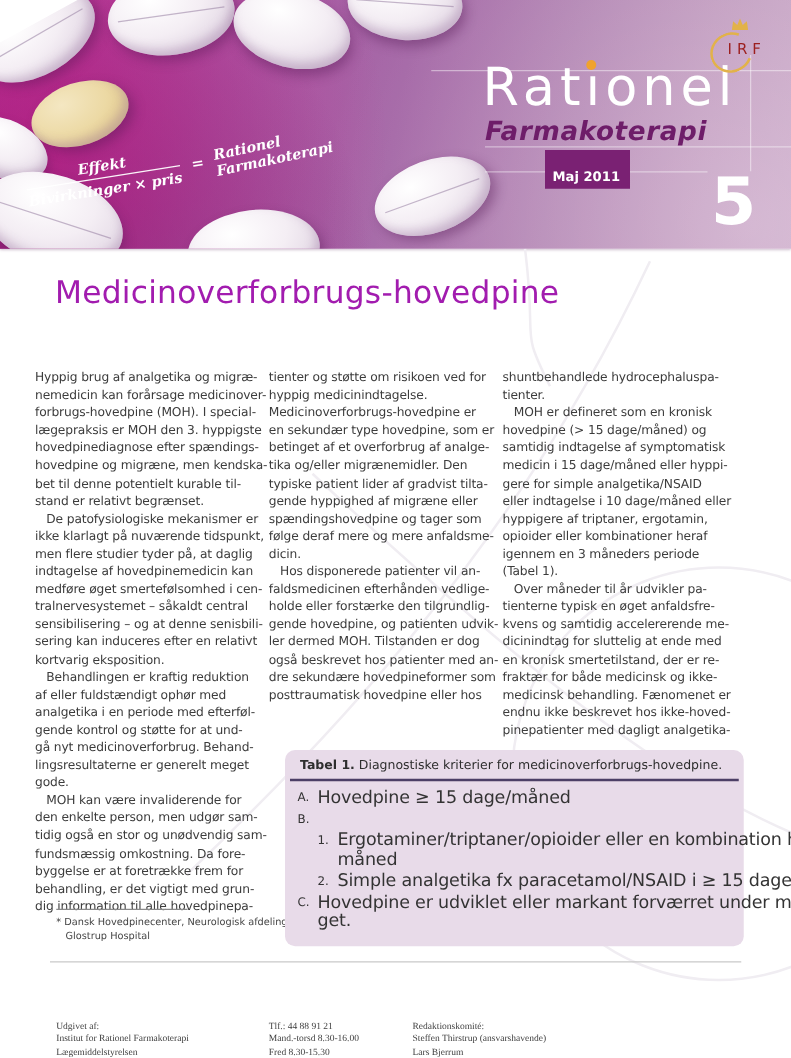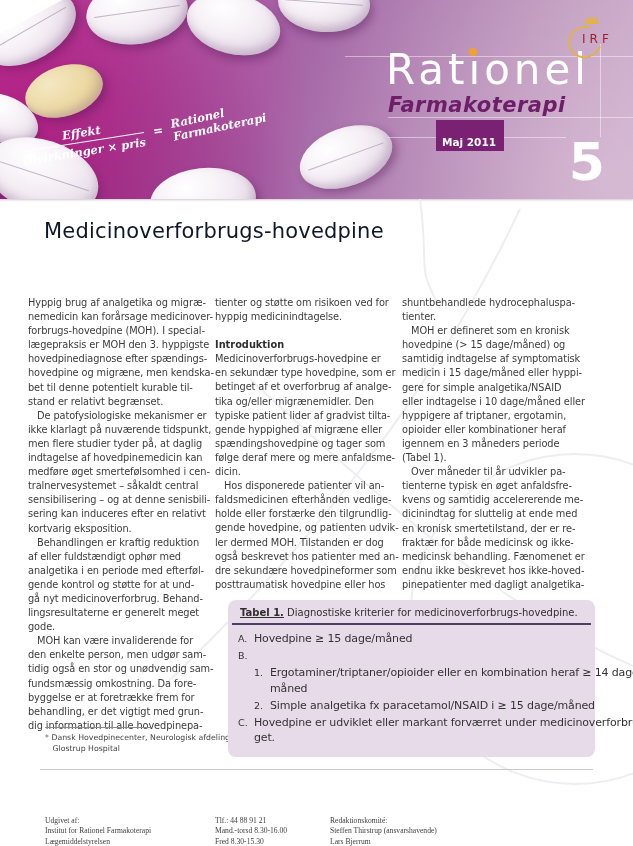--- a/index.html
+++ b/index.html
@@ -63,43 +63,43 @@
   .frac{text-align:center;font-size:11.5px;}
   .frac-num{padding:0 18px 2px;border-bottom:1px solid rgba(255,255,255,0.95);}
   .frac-den{padding-top:2px;}
   .f-eq{font-size:12px;}
   .f-result{font-size:11.5px;line-height:13px;white-space:pre;transform:rotate(-3deg);}
 
   
   .watermark{position:absolute;left:0;top:199px;z-index:0;}
 
   
-  .article-title{position:absolute;left:44px;top:219px;z-index:2;font-size:21px;color:#0f172a;
+  .article-title{position:absolute;left:44px;top:219px;z-index:2;font-size:25px;color:#a21caf;
     letter-spacing:0.2px;}
   .byline{position:absolute;left:45px;top:260px;z-index:2;font-size:11px;font-style:italic;color:#3a3a3a;}
 
   .columns{position:absolute;left:28px;top:296px;z-index:2;display:flex;gap:16px;}
   .col{width:171px;}
   .bodytext{font-size:9.8px;line-height:14.1px;letter-spacing:-0.1px;color:#3c3c3c;white-space:pre;}
   .col-heading{font-size:9.8px;line-height:14.1px;font-weight:bold;color:#2e2e2e;margin-top:14px;}
 
   .footnote-rule{position:absolute;left:45px;top:727px;width:105px;border-top:1px solid #8a8a8a;z-index:2;}
   .footnote{position:absolute;left:45px;top:733px;z-index:2;font-size:7.8px;line-height:10.5px;
     color:#444444;white-space:pre;}
 
   
   .table-box{position:absolute;left:228px;top:600px;width:367px;z-index:2;background:#e8dbe9;
     border-radius:8px;padding-bottom:10px;}
   .table-title{padding:7px 12px 5px 12px;font-size:10px;color:#2e2e2e;}
-  .table-title b{font-weight:bold;text-decoration:underline;}
+  .table-title b{font-weight:bold;}
   .table-rule{border-top:2px solid #4c3f66;margin:0 4px 6px 4px;}
   .table-item{display:flex;padding:0 8px 0 10px;margin-bottom:2px;}
   .table-item.nested{padding-left:26px;}
   .ti-label{width:16px;flex:none;font-size:9.5px;line-height:15.2px;color:#333333;}
-  .ti-text{font-size:11px;line-height:15.2px;letter-spacing:-0.15px;color:#333333;white-space:pre;}
+  .ti-text{font-size:14px;line-height:15.2px;letter-spacing:-0.15px;color:#333333;white-space:pre;}
 
   
   .footer-rule{position:absolute;left:40px;top:769px;width:553px;border-top:1px solid #c9c9c9;z-index:2;}
   .fcol{position:absolute;top:816px;z-index:2;font-size:7.6px;line-height:10.3px;color:#3e3e3e;white-space:pre;font-family:Liberation Serif, serif;}
   .fc1{left:45px;} .fc2{left:215px;} .fc3{left:330px;} .fc4{left:455px;}
 </style>
 </head>
 <body>
 
 <div class="page">
@@ -199,21 +199,20 @@
 den enkelte person, men udgør sam-
 tidig også en stor og unødvendig sam-
 fundsmæssig omkostning. Da fore-
 byggelse er at foretrække frem for
 behandling, er det vigtigt med grun-
 dig information til alle hovedpinepa-</div>
     </div>
     <div class="col">
       <div class="bodytext">tienter og støtte om risikoen ved for
 hyppig medicinindtagelse.</div>
-      <div class="col-heading">Introduktion</div>
       <div class="bodytext">Medicinoverforbrugs-hovedpine er
 en sekundær type hovedpine, som er
 betinget af et overforbrug af analge-
 tika og/eller migrænemidler. Den
 typiske patient lider af gradvist tilta-
 gende hyppighed af migræne eller
 spændingshovedpine og tager som
 følge deraf mere og mere anfaldsme-
 dicin.
    Hos disponerede patienter vil an-

